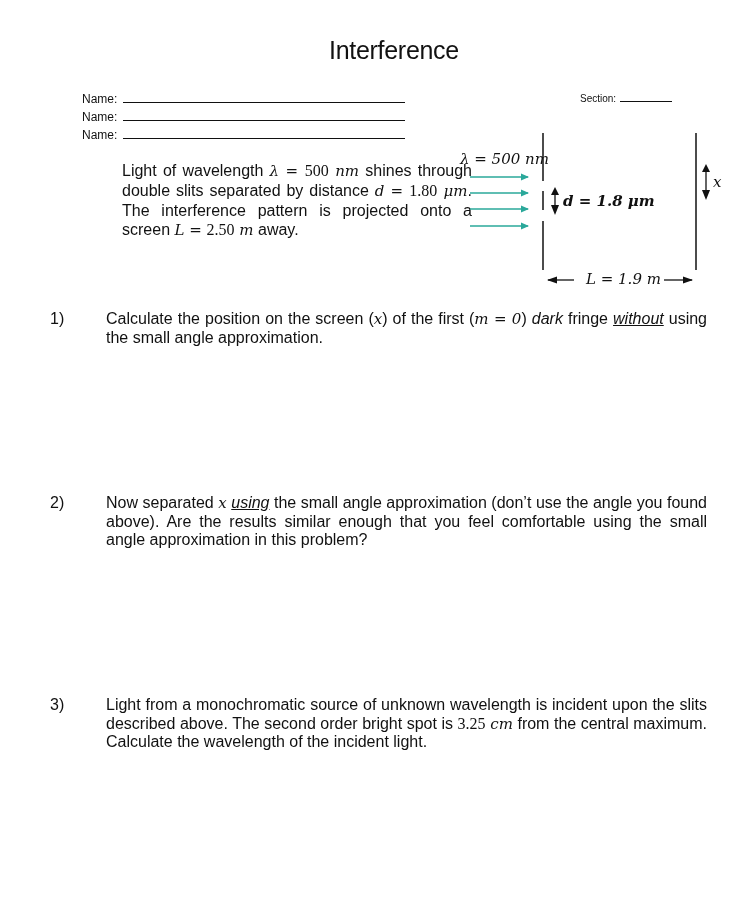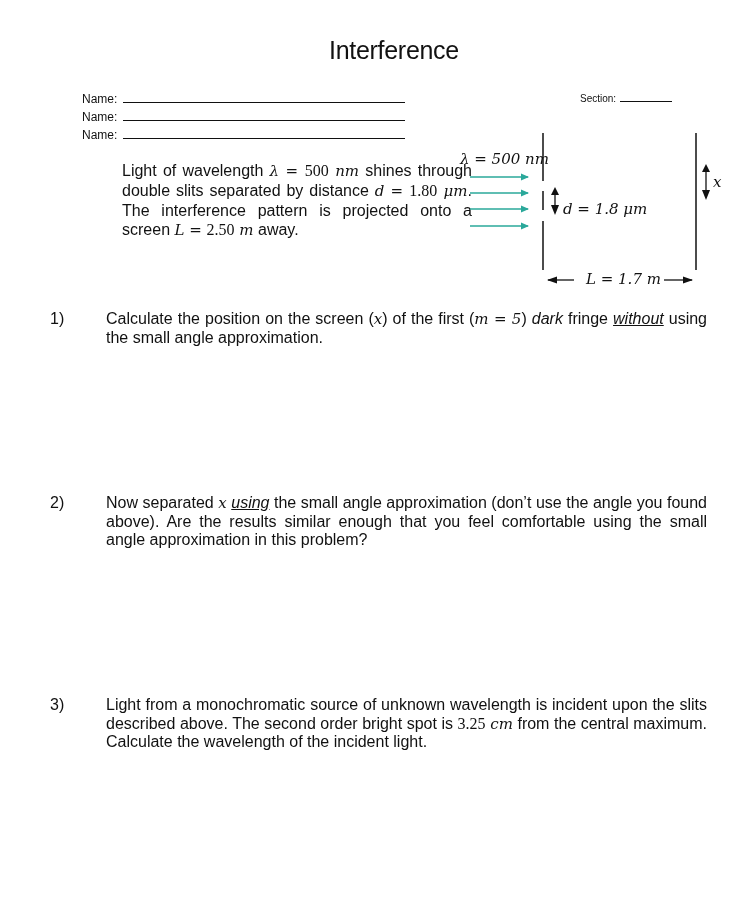--- a/index.html
+++ b/index.html
@@ -82,28 +82,28 @@
       <path d="M254,44 L250,52 L258,52 Z" fill="#111"></path>
       <path d="M254,80 L250,70 L258,70 Z" fill="#111"></path>
     </g>
 
     <g>
       <line x1="122" y1="160" x2="96" y2="160" stroke="#111" stroke-width="1.3" marker-end="url(#blk-head)"></line>
       <line x1="212" y1="160" x2="240" y2="160" stroke="#111" stroke-width="1.3" marker-end="url(#blk-head)"></line>
     </g>
   </svg>
   <div class="abs diag-label" style="left:8px; top:30px;"><span class="math">λ = 500 nm</span></div>
-  <div class="abs diag-label" style="left:111px; top:80px;"><span class="math">d = 1.8 μm</span></div>
+  <div class="abs diag-label" style="left:111px; top:72px;font-weight:bold;"><span class="math">d = 1.8 μm</span></div>
   <div class="abs diag-label" style="left:261px; top:53px;"><span class="math">x</span></div>
-  <div class="abs diag-label" style="left:134px; top:150px;"><span class="math">L = 1.7 m</span></div>
+  <div class="abs diag-label" style="left:134px; top:150px;"><span class="math">L = 1.9 m</span></div>
 </div>
 
 <div class="abs q" style="top:310px;">
   <span class="qn">1)</span>
-  <span class="qt"><span>Calculate the position on the screen (</span><span class="math">x</span><span>) of the first (</span><span class="math">m = 5</span><span>) </span><span class="i">dark</span><span> fringe </span><span class="i u">without</span><span> using the small angle approximation.</span></span>
+  <span class="qt"><span>Calculate the position on the screen (</span><span class="math">x</span><span>) of the first (</span><span class="math">m = 0</span><span>) </span><span class="i">dark</span><span> fringe </span><span class="i u">without</span><span> using the small angle approximation.</span></span>
 </div>
 
 <div class="abs q" style="top:494px;">
   <span class="qn">2)</span>
   <span class="qt"><span>Now separated </span><span class="math">x</span><span> </span><span class="i u">using</span><span> the small angle approximation (don’t use the angle you found above).  Are the results similar enough that you feel comfortable using the small angle approximation in this problem?</span></span>
 </div>
 
 <div class="abs q" style="top:696px;">
   <span class="qn">3)</span>
   <span class="qt"><span>Light from a monochromatic source of unknown wavelength is incident upon the slits described above.  The second order bright spot is </span><span class="num">3.25</span><span class="math"> cm</span><span> from the central maximum.  Calculate the wavelength of the incident light.</span></span>

